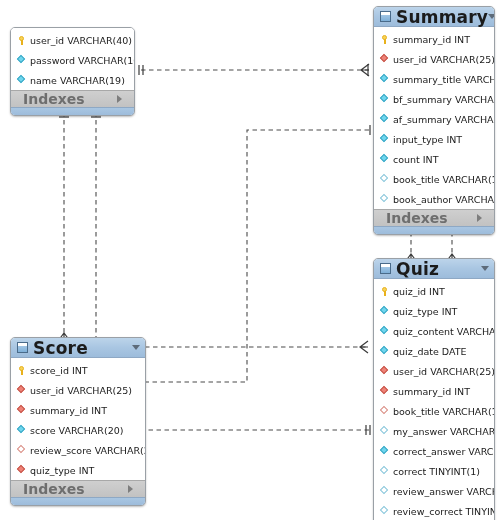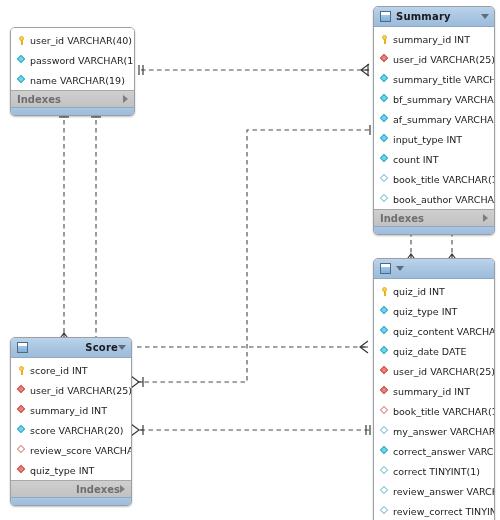--- a/index.html
+++ b/index.html
@@ -43,21 +43,21 @@
   }
   .tbl-title {
     height: 20px;
     box-sizing: border-box;
     display: flex;
     align-items: center;
     padding: 0 5px 0 6px;
     background: linear-gradient(to bottom, #bcd4ea 0%, #a9c6e2 50%, #9dbcdb 100%);
     border-bottom: 1px solid #8ea8c4;
     color: #1b1b1b;
-    font-size: 10px;
+    font-size: 17px;
     font-weight: bold;
   }
   .tbl-ico {
     width: 11px;
     height: 11px;
     box-sizing: border-box;
     border: 1px solid #4a6b8a;
     background: linear-gradient(to bottom, #ffffff 0%, #ffffff 38%, #9fc4e4 38%, #7fb0d8 100%);
     margin-right: 5px;
     flex: 0 0 auto;
@@ -126,24 +126,24 @@
   .fico.dia-fk-hollow::before {
     border: 1.2px solid #d98b82;
     background: #ffffff;
   }
 
   .tbl-foot {
     height: 17px;
     box-sizing: border-box;
     display: flex;
     align-items: center;
-    padding: 0 6px;
+    padding: 0 12px;
     background: linear-gradient(to bottom, #cfcfcf 0%, #c2c2c2 100%);
     border-top: 1px solid #a8a8a8;
-    font-size: 10px;
+    font-size: 14px;
     font-weight: bold;
     color: #6e6e6e;
   }
   .tbl-foot .lbl { flex: 1 1 auto; }
   .caret-rt {
     width: 0; height: 0;
     border-top: 4px solid transparent;
     border-bottom: 4px solid transparent;
     border-left: 5px solid #7d7d7d;
     flex: 0 0 auto;
@@ -286,20 +286,21 @@
       </div>
       <div class="tbl-foot">
         <span class="lbl">Indexes</span>
         <span class="caret-rt"></span>
       </div>
       <div class="tbl-bottombar"></div>
     </div>
     <div class="table-box" style="left: 373px; top: 258px; width: 122px;">
       <div class="tbl-title">
         <span class="tbl-ico"></span>
+        <span class="tbl-name">Quiz</span>
         <span class="caret-dn"></span>
       </div>
       <div class="tbl-fields">
         <div class="fld">
           <span class="fico pk"></span>
           <span>quiz_id INT</span>
         </div>
         <div class="fld">
           <span class="fico dia"></span>
           <span>quiz_type INT</span>
@@ -342,21 +343,21 @@
         </div>
         <div class="fld">
           <span class="fico dia dia-hollow"></span>
           <span>review_correct TINYINT(1)</span>
         </div>
       </div>
       <div class="tbl-foot">
         <span class="lbl">Indexes</span>
       </div>
     </div>
-    <div class="table-box" style="left: 10px; top: 337px; width: 122px; text-align: right;">
+    <div class="table-box" style="left: 10px; top: 337px; width: 136px;">
       <div class="tbl-title">
         <span class="tbl-ico"></span>
         <span class="tbl-name">Score</span>
         <span class="caret-dn"></span>
       </div>
       <div class="tbl-fields">
         <div class="fld">
           <span class="fico pk"></span>
           <span>score_id INT</span>
         </div>

